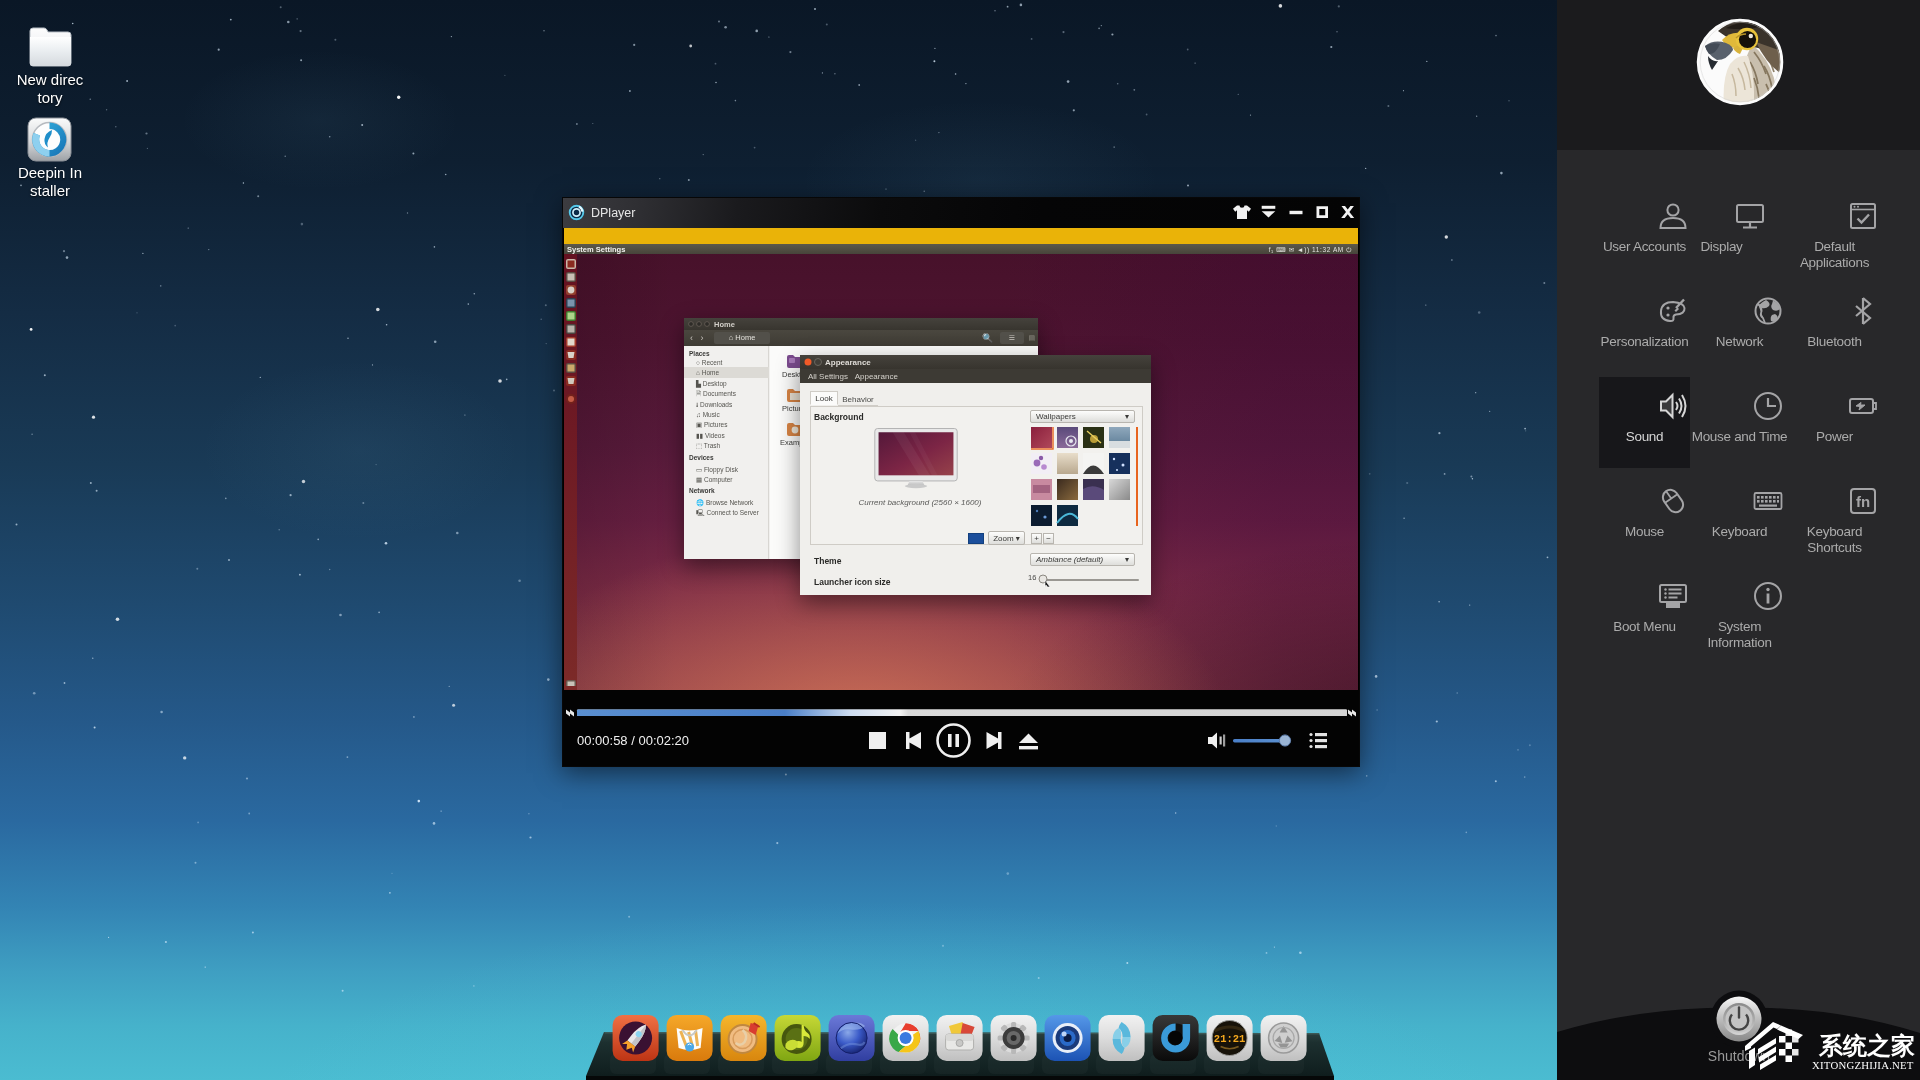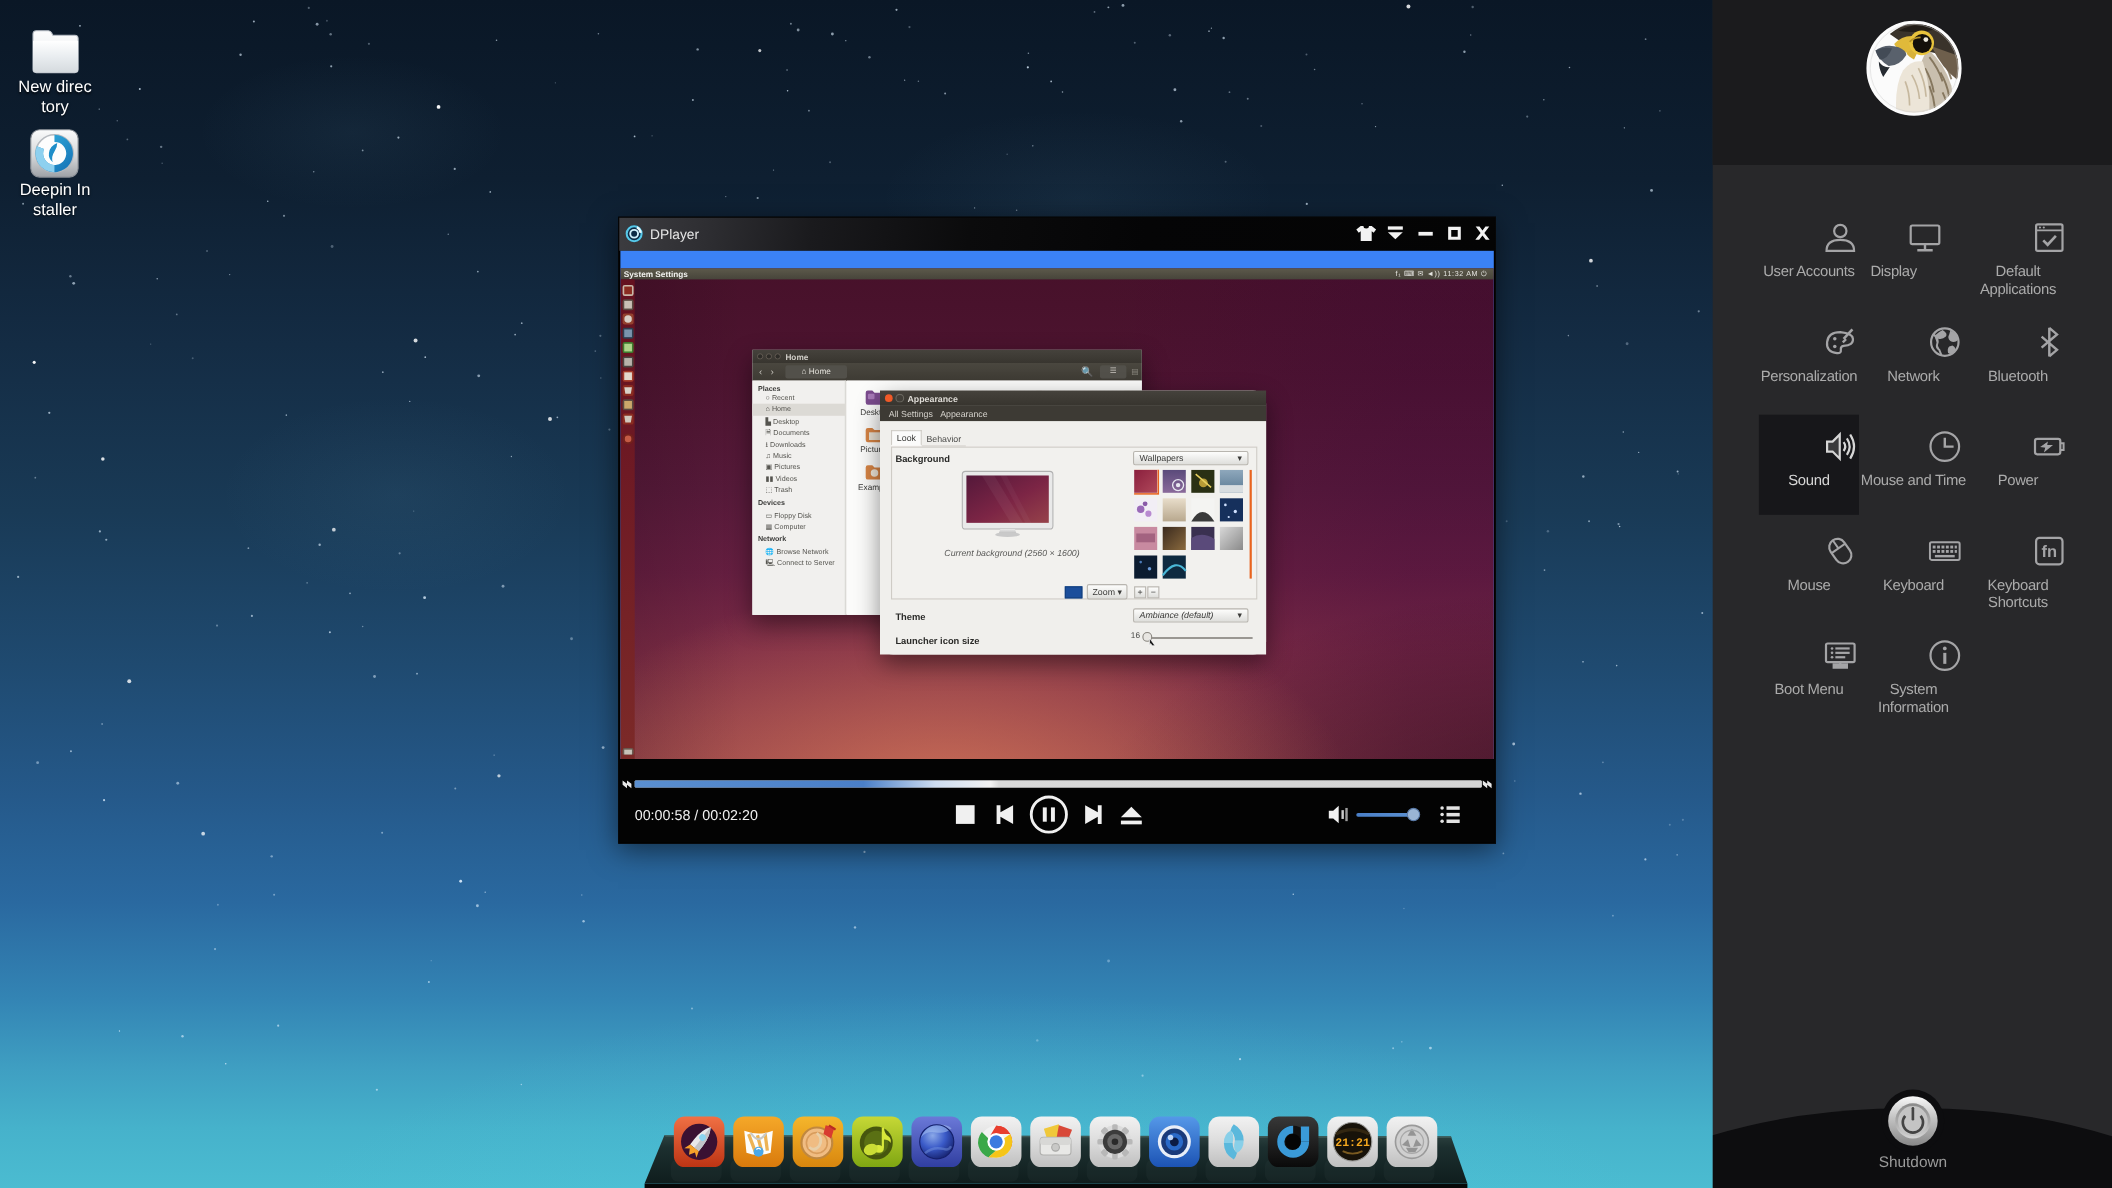--- a/index.html
+++ b/index.html
@@ -9,21 +9,21 @@
 #wall{position:absolute;inset:0;
  background:
   radial-gradient(950px 430px at 46% 112%, rgba(80,205,225,0.45), rgba(80,205,225,0) 72%),
   linear-gradient(180deg,#0a1726 0%,#0e1f31 15%,#142c44 29%,#193a56 43%,#1f4a70 56%,#25598a 67%,#2a69a0 76%,#3384b4 84%,#3f9fc2 90%,#46b2cb 95%,#4bbcd1 100%);}
 
 .dlabel{color:#fff;font-size:15px;text-align:center;line-height:18px;text-shadow:0 1px 2px rgba(0,0,0,.8);}
 
 #player{position:absolute;left:562px;top:197px;width:798px;height:570px;background:#000;border:1px solid #070707;box-shadow:0 6px 24px rgba(0,0,0,.5);}
 #ptitle{position:absolute;left:0;top:0;width:100%;height:30px;background:linear-gradient(97deg,#3c3c40 0%,#2e2e32 10%,#1a1a1d 22%,#0b0b0c 40%,#050506 60%,#040404 100%);}
 #ptitle .ttext{position:absolute;left:28px;top:8px;color:#e6e6e6;font-size:12.5px;}
-#pvideo{position:absolute;left:1px;top:30px;width:794px;height:463px;background:#3b82f6;overflow:hidden;}
+#pvideo{position:absolute;left:1px;top:30px;width:794px;height:463px;background:#eab308;overflow:hidden;}
 #pctrl{position:absolute;left:0;bottom:0;width:100%;height:76px;background:#030303;}
 
 #uscreen{position:absolute;left:0;top:16px;width:794px;height:447px;background:
  radial-gradient(500px 260px at 37% 107%, rgba(240,140,95,.60), rgba(240,140,95,0) 74%),
  radial-gradient(720px 330px at 112% 112%, rgba(30,1,22,.64), rgba(30,1,22,0) 64%),
  linear-gradient(90deg, rgba(18,0,8,.16) 0%, rgba(0,0,0,0) 14%, rgba(0,0,0,0) 55%, rgba(58,4,58,.24) 90%),
  linear-gradient(180deg,#47112a 0%,#4d1430 22%,#571a3a 45%,#661f41 62%,#7c2c46 78%,#8c3c48 100%);}
 #ubar{position:absolute;left:0;top:0;width:100%;height:10px;background:linear-gradient(180deg,#5c594b,#47443a);}
 #ulauncher{position:absolute;left:0;top:10px;width:13px;height:437px;background:linear-gradient(180deg,#641120 0%,#6e1a24 40%,#7c2a28 100%);}
 
@@ -492,21 +492,21 @@
               </svg>
      <svg class="abs" style="left:170px;top:8px" width="18" height="15">
                 <path d="M1 3 Q1 1 3 1 L7 1 L9 3 L16 3 Q17 3 17 5 L17 12 Q17 14 15 14 L3 14 Q1 14 1 12 Z" fill="#e8e2d8"></path>
               </svg>
      <svg class="abs" style="left:250px;top:8px" width="18" height="15">
                 <path d="M1 3 Q1 1 3 1 L7 1 L9 3 L16 3 Q17 3 17 5 L17 12 Q17 14 15 14 L3 14 Q1 14 1 12 Z" fill="#e8e2d8"></path>
               </svg>
     </div>
    </div>
 
-   <div class="uwin" style="left:236px;top:111px;width:351px;height:240px;background:#f1f0ee;border-radius:12px;">
+   <div class="uwin" style="left:236px;top:111px;width:351px;height:240px;background:#f1f0ee;">
     <div class="abs" style="left:0;top:0;width:100%;height:14px;background:linear-gradient(180deg,#45423c,#37342e);">
      <svg class="abs" style="left:4px;top:3px" width="24" height="8">
                 <circle cx="4" cy="4" r="3.5" fill="#f05a28"></circle>
                 <circle cx="14" cy="4" r="3.5" fill="#413e38" stroke="#6a675f" stroke-width="1"></circle>
               </svg>
      <div class="abs" style="left:25px;top:3px;color:#dfdcd7;font-size:8px;font-weight:bold;">Appearance</div>
     </div>
     <div class="abs" style="left:0;top:14px;width:100%;height:14px;background:#3d3a34;">
      <div class="abs" style="left:8px;top:3px;color:#d5d2cc;font-size:8px;">All Settings&nbsp;&nbsp;&nbsp;Appearance</div>
     </div>
@@ -1083,12 +1083,31 @@
   <circle cx="182" cy="39" r="16" fill="url(#pwr2)"></circle>
   <circle cx="182" cy="39" r="13.5" fill="#c4c4c4"></circle>
   <g stroke="#444444" stroke-width="2.4" fill="none">
           <path d="M175 34.5 A9.2 9.2 0 1 0 189 34.5"></path>
           <path d="M182 27.5 L182 37.5" stroke-linecap="round"></path>
         </g>
  </svg>
  <div class="abs" style="left:119px;top:1048px;width:126px;text-align:center;color:#9a9a9a;font-size:14px;">Shutdown</div>
 </div>
 
+<div id="wm">
+<svg width="180" height="62" viewBox="0 0 180 62">
+ <g fill="#ffffff">
+  <path d="M5 32 L33 8 L41 11.5 L37 15 L33.5 13.5 L11 32.5 L11 34 L5 37 Z"></path>
+  <path d="M41 11.5 L63 21 L58.5 25 L37 15.5 Z"></path>
+  <path d="M9 37 L15 33.5 L15 51 L9 55 Z"></path>
+  <path d="M18 35 L36 24 L36 29.5 L18 40.5 Z M19 43 L36 32.5 L36 38 L19 48.5 Z M20 50.5 L36 41 L36 46.5 L20 56 Z"></path>
+  <rect x="39" y="22" width="6.5" height="6.5"></rect>
+          <rect x="45.5" y="28.5" width="6.5" height="6.5"></rect>
+          <rect x="39" y="35" width="6.5" height="6.5"></rect>
+          <rect x="45.5" y="41.5" width="6.5" height="6.5"></rect>
+          <rect x="52" y="22" width="6.5" height="6.5" opacity=".9"></rect>
+          <rect x="52" y="35" width="6.5" height="6.5" opacity=".9"></rect>
+          <rect x="45.5" y="15.5" width="6.5" height="6.5" opacity=".9"></rect>
+ </g>
+ <text x="79" y="40" font-family="Liberation Sans,sans-serif" font-size="24" font-weight="bold" fill="#ffffff">系统之家</text>
+ <text x="72" y="55" font-family="Liberation Serif,serif" font-size="10.8" fill="#ffffff" letter-spacing=".2">XITONGZHIJIA.NET</text>
+</svg>
+</div>
 </div>
 </body></html>

